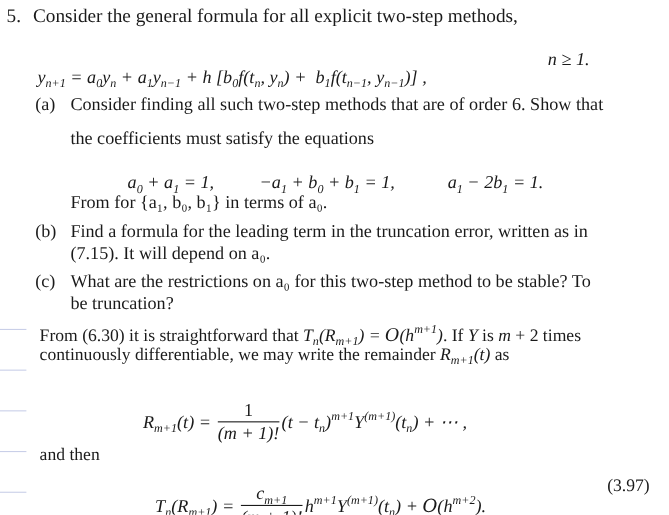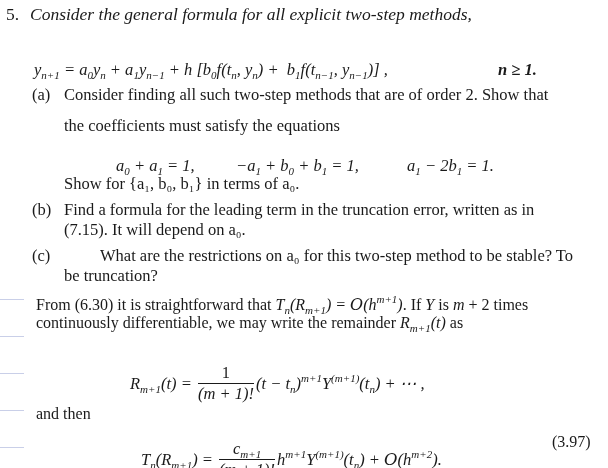--- a/index.html
+++ b/index.html
@@ -28,43 +28,43 @@
       margin: 0 2px;
     }
     .frac .num { display: block; border-bottom: 1px solid #1a1a1a; padding: 0 3px 1px; line-height: 18px; }
     .frac .den { display: block; padding-top: 1px; line-height: 18px; }
     .cal { font-family: "DejaVu Serif", serif; font-style: italic; }
   </style>
 </head>
 <body>
 
 <div class="abs" style="left:6px; top:4px; font-size:17.5px;">5.</div>
-<div class="abs" style="left:30px; top:4px; font-size:17.5px;font-style:italic;">Consider the general formula for all explicit two-step methods,</div>
+<div class="abs" style="left:30px; top:4px; font-size:17.5px;">Consider the general formula for all explicit two-step methods,</div>
 
 <div class="abs i" style="left:34px; top:44px;">
   <span>y<sub>n+1</sub> = a<sub>0</sub>y<sub>n</sub> + a<sub>1</sub>y<sub>n−1</sub> + h [b<sub>0</sub>f(t<sub>n</sub>, y<sub>n</sub>) + &nbsp;b<sub>1</sub>f(t<sub>n−1</sub>, y<sub>n−1</sub>)] ,</span>
 </div>
-<div class="abs i" style="left:498px; top:44px;font-weight:bold;">n ≥ 1.</div>
+<div class="abs i" style="left:498px; top:28px;">n ≥ 1.</div>
 
 <div class="abs" style="left:32px; top:85px;">(a)</div>
-<div class="abs" style="left:64px; top:85px;">Consider finding all such two-step methods that are of order 2. Show that</div>
+<div class="abs" style="left:64px; top:85px;">Consider finding all such two-step methods that are of order 6. Show that</div>
 <div class="abs" style="left:64px; top:116px;">the coefficients must satisfy the equations</div>
 
 <div class="abs i" style="left:116px; top:140px;">a<sub>0</sub> + a<sub>1</sub> = 1,</div>
 <div class="abs i" style="left:236px; top:140px;text-align:right;">−a<sub>1</sub> + b<sub>0</sub> + b<sub>1</sub> = 1,</div>
 <div class="abs i" style="left:407px; top:140px;">a<sub>1</sub> − 2b<sub>1</sub> = 1.</div>
 
-<div class="abs" style="left:64px; top:174px;">Show for {a₁, b₀, b₁} in terms of a₀.</div>
+<div class="abs" style="left:64px; top:174px;">From for {a₁, b₀, b₁} in terms of a₀.</div>
 
 <div class="abs" style="left:32px; top:200px;">(b)</div>
 <div class="abs" style="left:64px; top:200px;">Find a formula for the leading term in the truncation error, written as in</div>
 <div class="abs" style="left:64px; top:220px;">(7.15). It will depend on a₀.</div>
 
 <div class="abs" style="left:32px; top:246px;">(c)</div>
-<div class="abs" style="left:64px; top:246px;margin-left:36px;">What are the restrictions on a₀ for this two-step method to be stable? To</div>
+<div class="abs" style="left:64px; top:246px;">What are the restrictions on a₀ for this two-step method to be stable? To</div>
 <div class="abs" style="left:64px; top:266px;">be truncation?</div>
 
 <div class="margin-line" style="top:299px;"></div>
 <div class="margin-line" style="top:336px;"></div>
 <div class="margin-line" style="top:373px;"></div>
 <div class="margin-line" style="top:410px;"></div>
 <div class="margin-line" style="top:447px;"></div>
 
 <div class="abs" style="left:36px; top:295px; font-size:16px;">
   <span>From (6.30) it is straightforward that </span><span class="i">T<sub>n</sub>(R<sub>m+1</sub>) = <span class="cal">O</span>(h<sup>m+1</sup>)</span><span>. If <span class="i">Y</span> is <span class="i">m</span> + 2 times</span>

